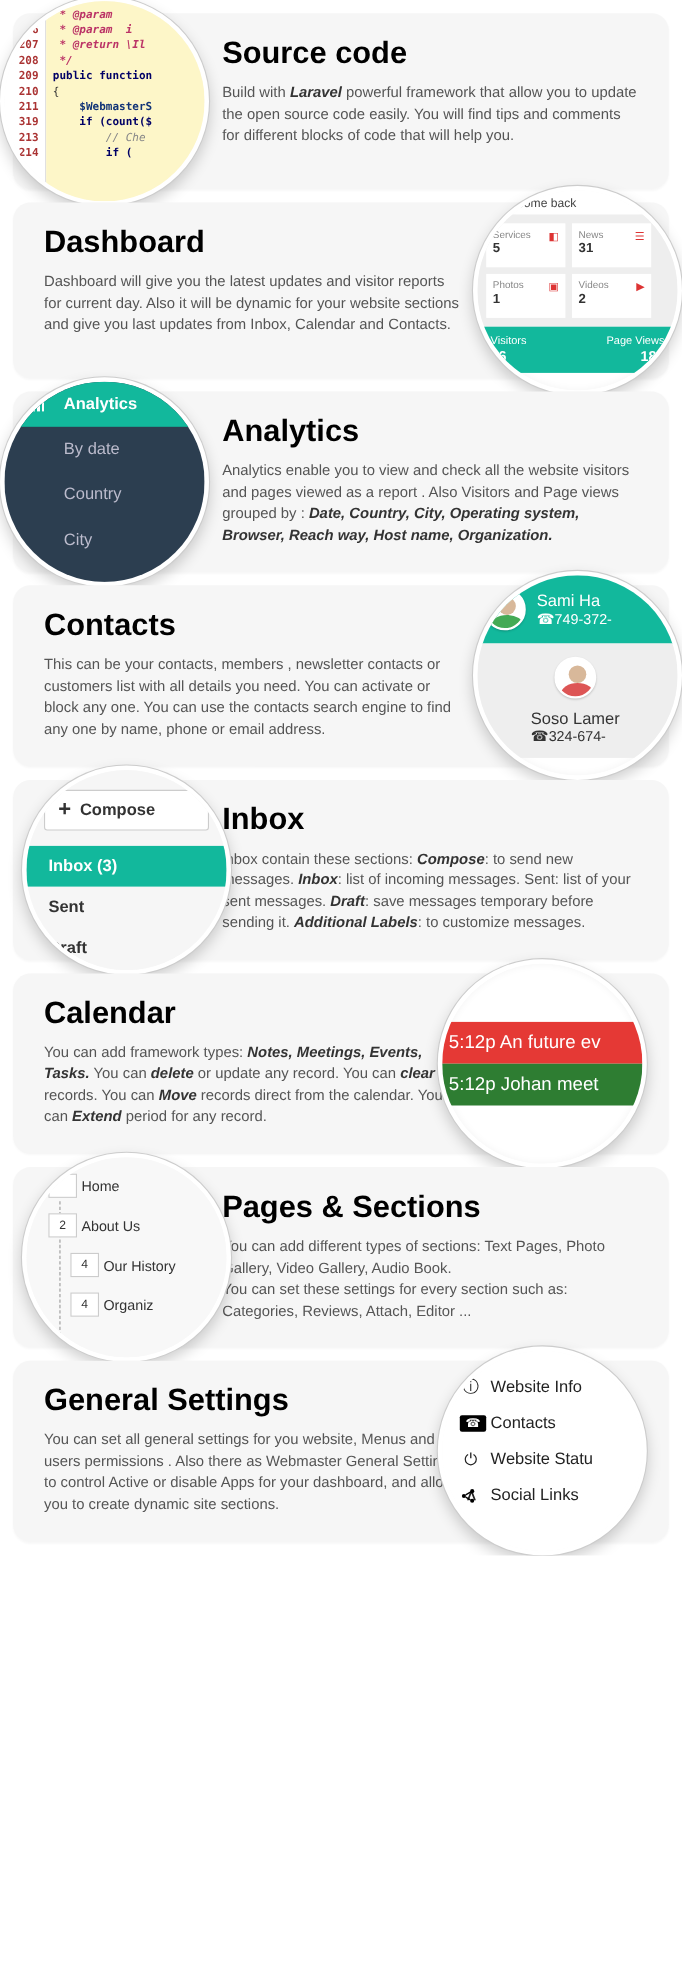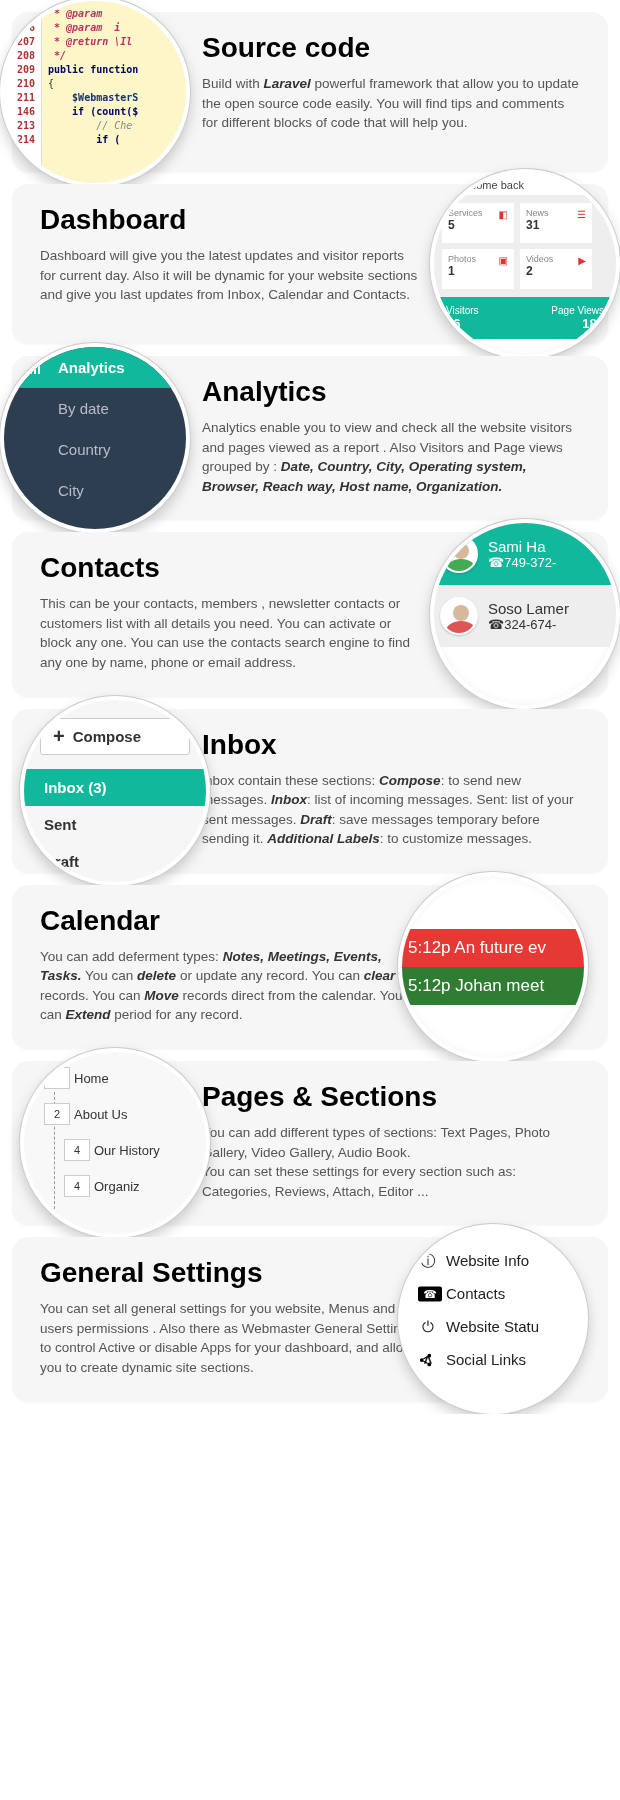--- a/index.html
+++ b/index.html
@@ -98,21 +98,21 @@
   .anlist .row.active::before {
     content:""; position:absolute; left:22px; top:50%; transform:translateY(-50%);
     width:14px; height:12px;
     background: repeating-linear-gradient(90deg,#fff 0 2px, transparent 2px 4px);
   }
 
   
   .contacts-bg { height:100%; }
   .crow { display:flex; align-items:center; padding:12px 10px 12px 6px; gap:10px; }
   .crow.a { background:#12b89c; color:#fff; }
-  .crow.b { background:#eee; color:#333; }
+  .crow.b { background:#eee; color:#333;flex-direction:column; }
   .avatar { width:38px; height:38px; border-radius:50%; background:#fff; flex-shrink:0; border:2px solid #fff; box-shadow:0 1px 2px rgba(0,0,0,0.2); position:relative; overflow:hidden; }
   .avatar::before { content:""; position:absolute; width:16px; height:16px; background:#d8b89a; border-radius:50%; top:6px; left:11px; }
   .avatar::after  { content:""; position:absolute; width:30px; height:20px; background:#4a5; border-radius:50% 50% 0 0; top:22px; left:4px; }
   .avatar.f::after { background:#d55; }
   .cinfo .nm { font-size:15px; font-weight:500; }
   .cinfo .ph { font-size:13px; }
   .cinfo .ph::before { content:"\260E "; }
 
   
   .inbox-bg { height:100%; background:#f6f6f6; font-size:15px; padding-top:18px; }
@@ -160,21 +160,21 @@
   <div class="circle left">
     <div class="code-bg">
       <div class="gutter">
         <div>205</div>
           <div>206</div>
           <div>207</div>
           <div>208</div>
           <div>209</div>
           <div>210</div>
           <div>211</div>
-          <div>146</div>
+          <div>319</div>
           <div>213</div>
           <div>214</div>
       </div>
       <div class="codebody"><span class="doc"> * @param  </span>
 <span class="doc"> * @param  i</span>
 <span class="doc"> * @return \Il</span>
 <span class="doc"> */</span>
 <span class="kw">public function</span>
 {
     <span class="var">$WebmasterS</span>
@@ -275,21 +275,21 @@
       <div class="irow">Sent</div>
       <div class="irow">Draft</div>
     </div>
   </div>
   <h2>Inbox</h2>
   <p><span>inbox contain these sections: </span><strong>Compose</strong><span>: to send new messages. </span><strong>Inbox</strong><span>: list of incoming messages. Sent: list of your sent messages. </span><strong>Draft</strong><span>: save messages temporary before sending it. </span><strong>Additional Labels</strong><span>: to customize messages.</span></p>
 </div>
 
 <div class="card text-right">
   <h2>Calendar</h2>
-  <p><span>You can add deferment types: </span><strong>Notes, Meetings, Events, Tasks.</strong><span> You can </span><strong>delete</strong><span> or update any record. You can </span><strong>clear all</strong><span> records. You can </span><strong>Move</strong><span> records direct from the calendar. You can </span><strong>Extend</strong><span> period for any record.</span></p>
+  <p><span>You can add framework types: </span><strong>Notes, Meetings, Events, Tasks.</strong><span> You can </span><strong>delete</strong><span> or update any record. You can </span><strong>clear all</strong><span> records. You can </span><strong>Move</strong><span> records direct from the calendar. You can </span><strong>Extend</strong><span> period for any record.</span></p>
   <div class="circle right2">
     <div class="cal-bg">
       <div class="ev red"><span>5:12p</span> <span>An future ev</span></div>
       <div class="ev green"><span>5:12p</span> <span>Johan meet</span></div>
     </div>
   </div>
 </div>
 
 <div class="card text-left">
   <div class="circle left2">

